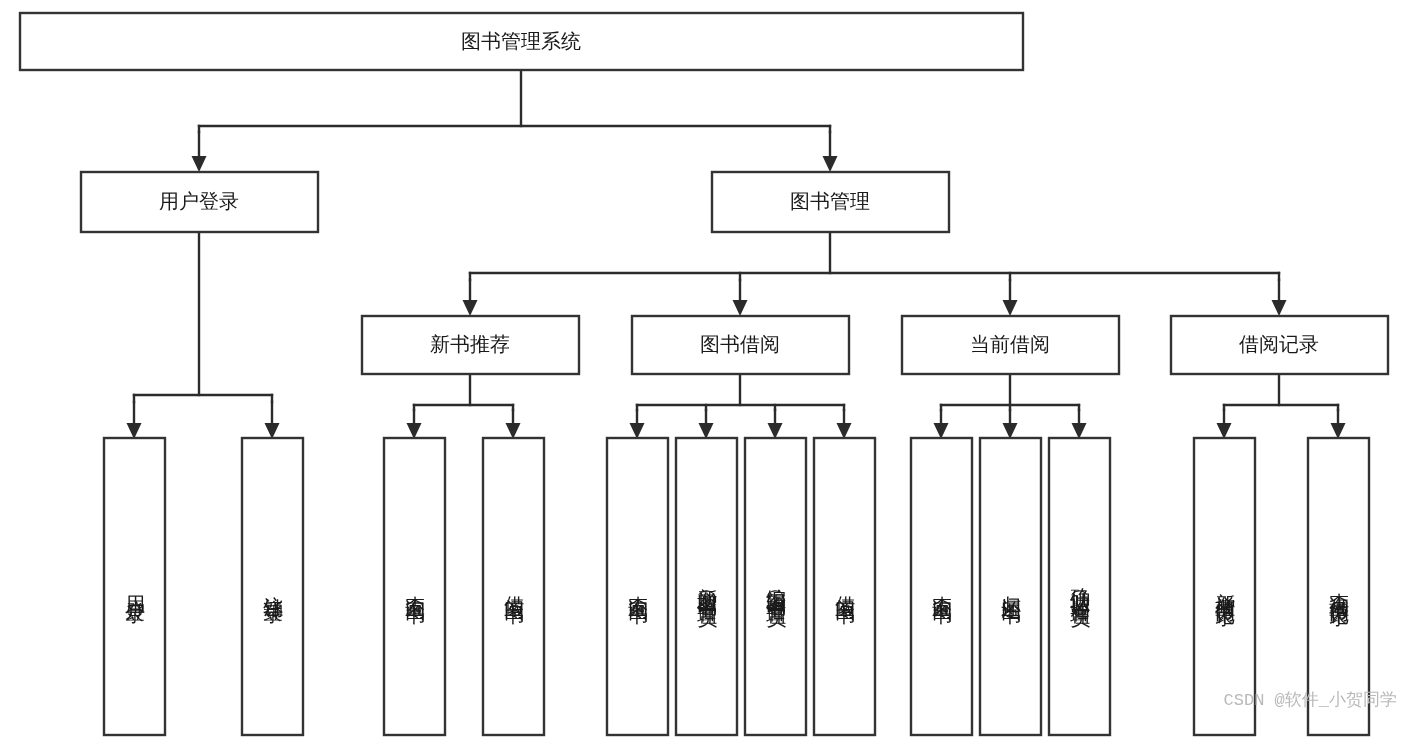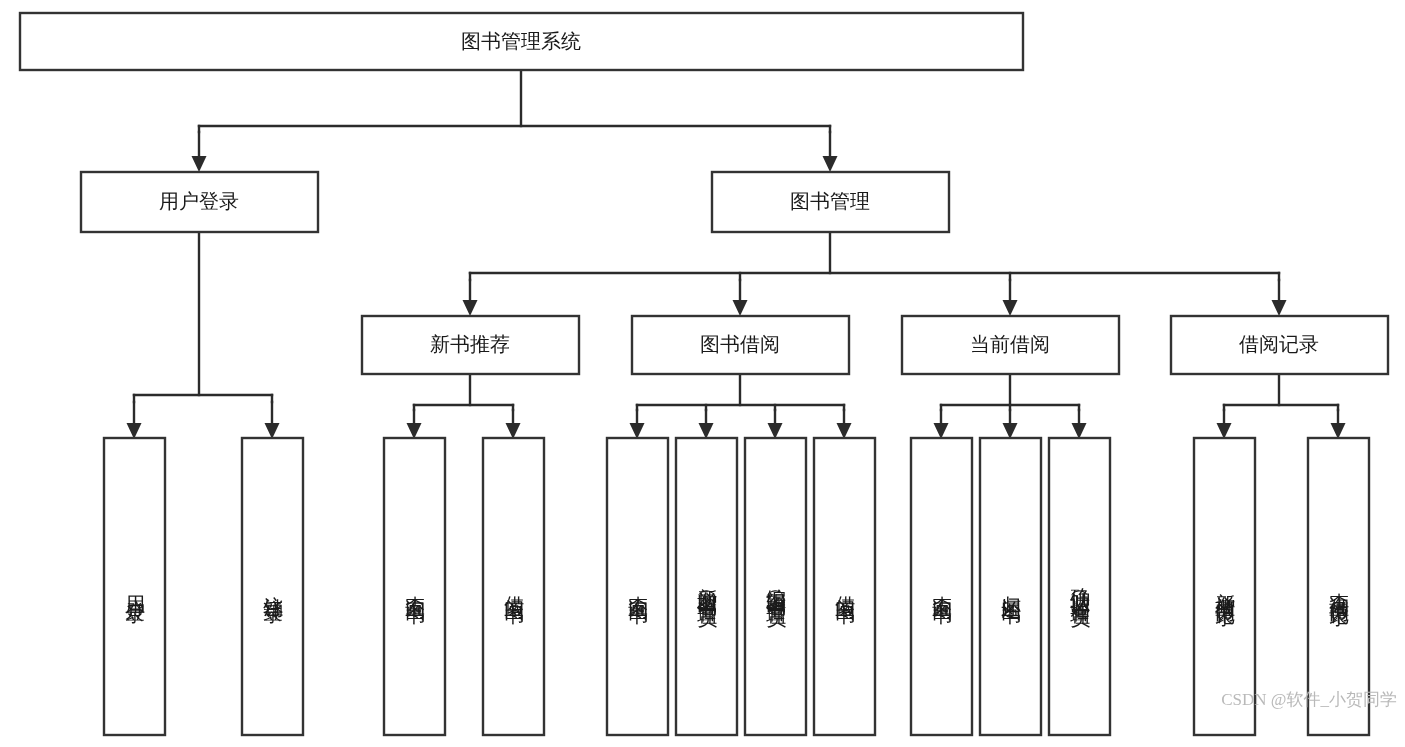--- a/index.html
+++ b/index.html
@@ -52,21 +52,21 @@
     font-size: 20px;
     fill: #1a1a1a;
     writing-mode: vertical-rl;
     text-orientation: upright;
     letter-spacing: 3px;
     dominant-baseline: middle;
     text-anchor: middle;
   }
   .watermark-text {
     position: absolute;
-    font-family: Liberation Serif, serif;
+    font-family: Liberation Mono, monospace;
     font-size: 17px;
     color: #b9b9b9;
     white-space: nowrap;
     user-select: none;
   }
 </style>
 </head>
 <body>
 
 <div id="diagram-root">

